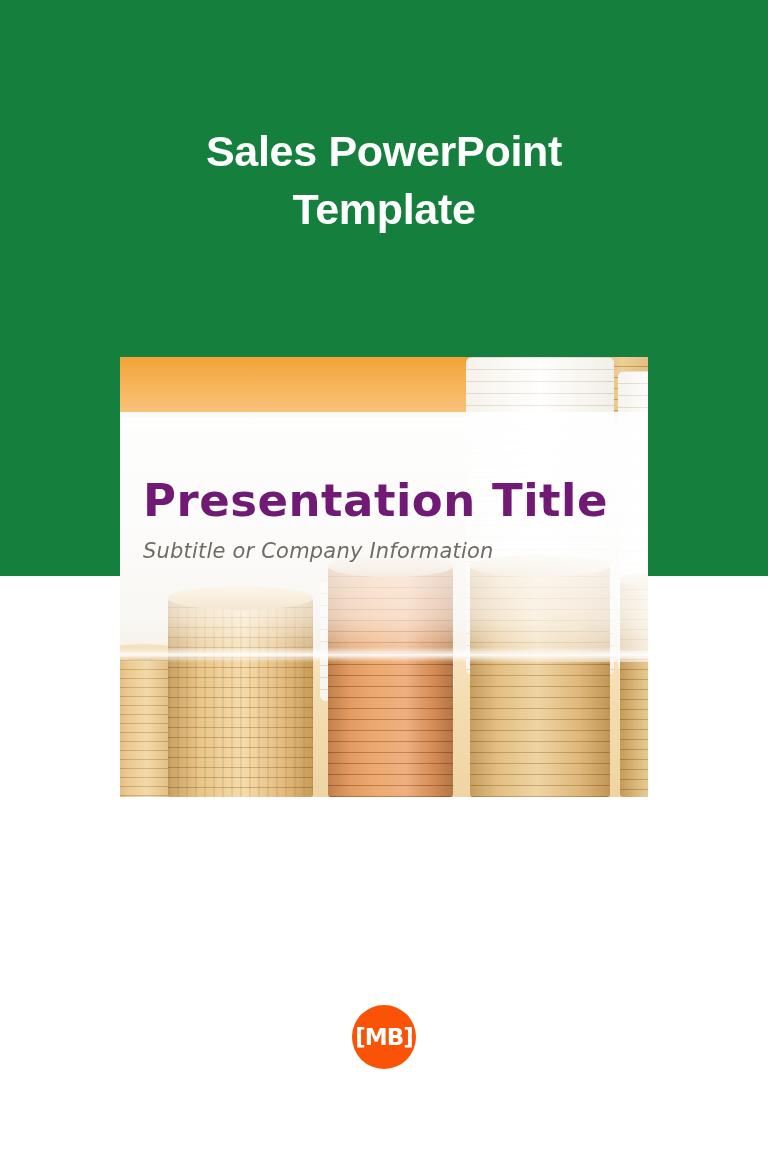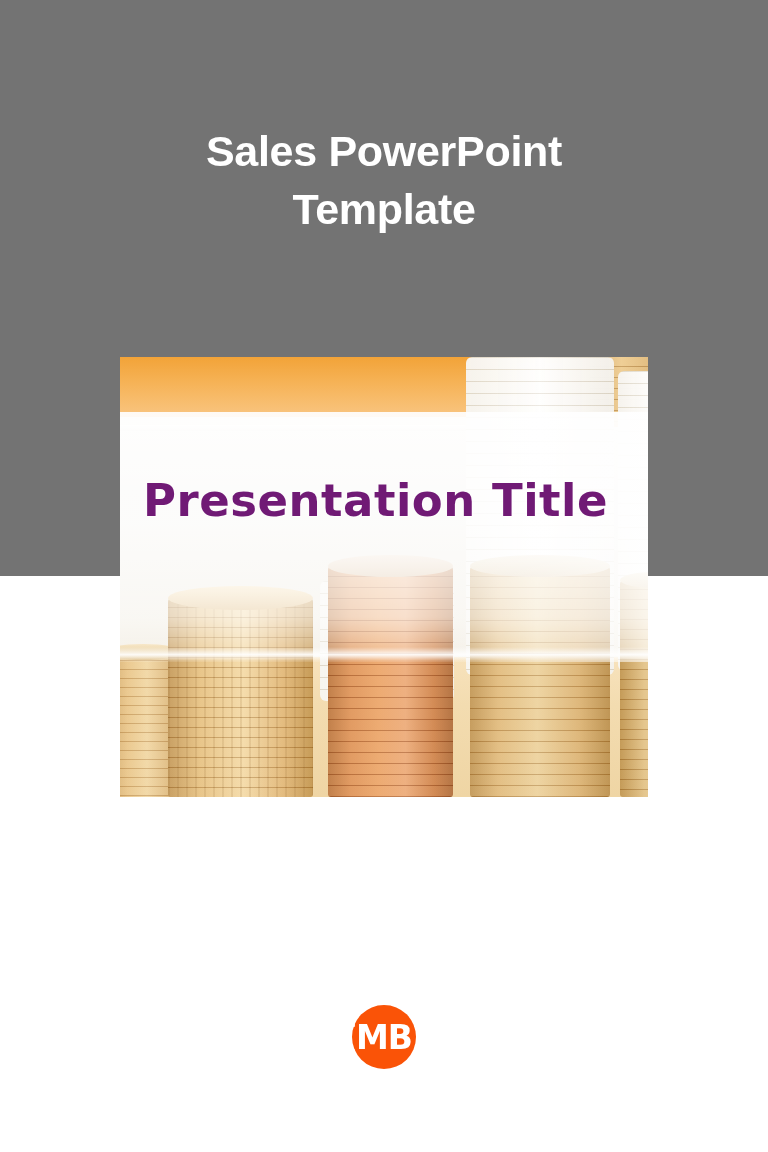--- a/index.html
+++ b/index.html
@@ -15,21 +15,21 @@
     position: relative;
   }
 
   
   #hero-band {
     position: absolute;
     left: 0;
     top: 0;
     width: 768px;
     height: 576px;
-    background: #737373;
+    background: #15803d;
   }
 
   #hero-title {
     position: absolute;
     left: 0;
     top: 122px;
     width: 768px;
     text-align: center;
     color: #ffffff;
     font-family: "Liberation Sans", sans-serif;
@@ -267,21 +267,21 @@
     height: 64px;
     border-radius: 50%;
     background: #FA5307;
     display: flex;
     align-items: center;
     justify-content: center;
   }
   #footer-logo-mark {
     color: #ffffff;
     font-family: "DejaVu Sans", sans-serif;
-    font-size: 33px;
+    font-size: 23px;
     font-weight: bold;
     letter-spacing: -1px;
     line-height: 1;
   }
 </style>
 </head>
 <body>
 
 <div id="hero-band">
   <div id="hero-title">Sales PowerPoint
@@ -306,18 +306,19 @@
   <div class="coin-stack" id="coin-stack-3"></div>
   <div class="coin-stack" id="coin-stack-4"></div>
   <div class="coin-stack" id="coin-stack-5"></div>
 
   <div class="slide-seam"></div>
   <div class="slide-veil"></div>
   <div class="slide-veil-right"></div>
 
   <div id="slide-text">
     <div id="slide-title">Presentation Title</div>
+    <div id="slide-subtitle">Subtitle or Company Information</div>
   </div>
 </div>
 
 <div id="footer-logo">
   <span id="footer-logo-mark">[MB]</span>
 </div>
 
 </body></html>

